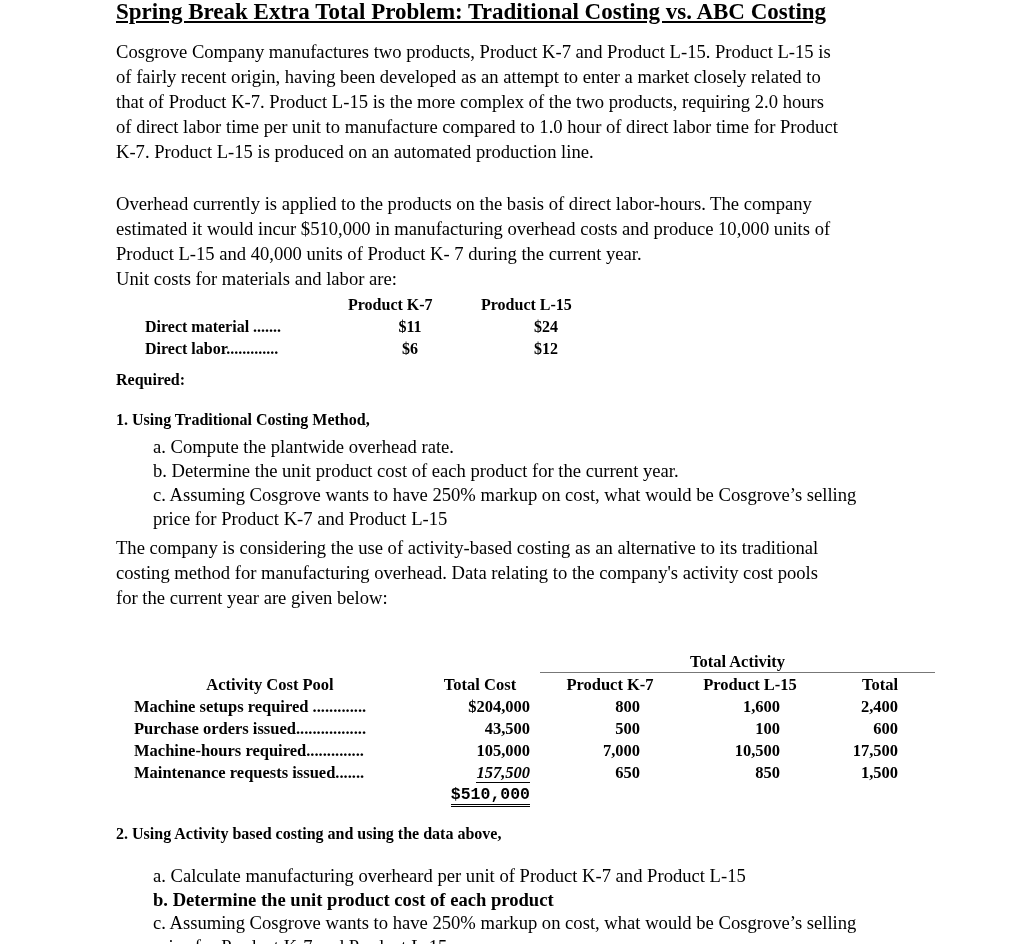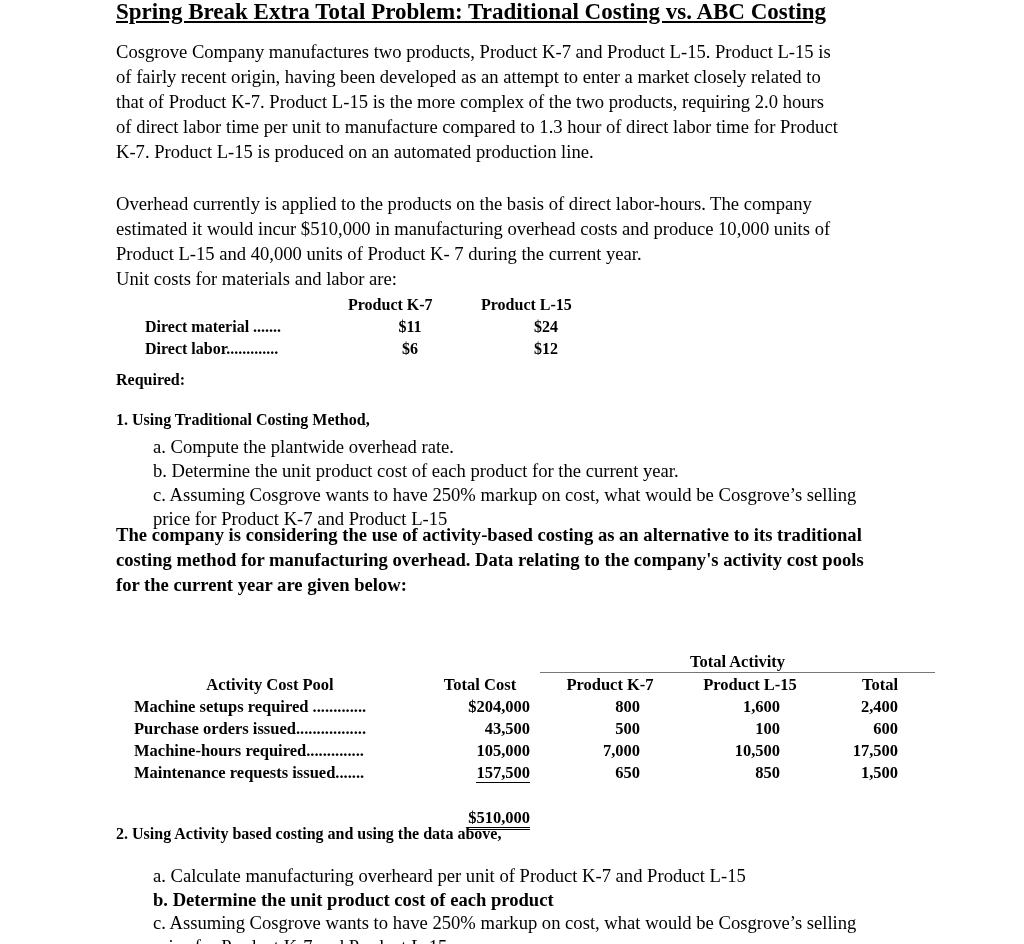--- a/index.html
+++ b/index.html
@@ -82,21 +82,21 @@
   </style>
 </head>
 <body>
 
 <div class="title">Spring Break Extra Total Problem: Traditional Costing vs. ABC Costing</div>
 
 <p class="para" style="top:39px;">
   <span class="line">Cosgrove Company manufactures two products, Product K-7 and Product L-15. Product L-15 is</span>
   <span class="line">of fairly recent origin, having been developed as an attempt to enter a market closely related to</span>
   <span class="line">that of Product K-7. Product L-15 is the more complex of the two products, requiring 2.0 hours</span>
-  <span class="line">of direct labor time per unit to manufacture compared to 1.3 hour of direct labor time for Product</span>
+  <span class="line">of direct labor time per unit to manufacture compared to 1.0 hour of direct labor time for Product</span>
   <span class="line">K-7. Product L-15 is produced on an automated production line.</span>
 </p>
 
 <p class="para" style="top:191px;">
   <span class="line">Overhead currently is applied to the products on the basis of direct labor-hours. The company</span>
   <span class="line">estimated it would incur $510,000 in manufacturing overhead costs and produce 10,000 units of</span>
   <span class="line">Product L-15 and 40,000 units of Product K- 7 during the current year.</span>
   <span class="line">Unit costs for materials and labor are:</span>
 </p>
 
@@ -114,21 +114,21 @@
 </div>
 
 <div class="heading" style="top:371px;">Required:</div>
 
 <div class="heading" style="top:411px;">1. Using Traditional Costing Method,</div>
 <div class="sub" style="top:434px;">a. Compute the plantwide overhead rate.</div>
 <div class="sub" style="top:458px;">b. Determine the unit product cost of each product for the current year.</div>
 <div class="sub" style="top:482px;">c. Assuming Cosgrove wants to have 250% markup on cost, what would be Cosgrove’s selling</div>
 <div class="sub" style="top:506px;">price for Product K-7 and Product L-15</div>
 
-<p class="para" style="top:522px;font-weight:bold;">
+<p class="para" style="top:535px;">
   <span class="line">The company is considering the use of activity-based costing as an alternative to its traditional</span>
   <span class="line">costing method for manufacturing overhead. Data relating to the company's activity cost pools</span>
   <span class="line">for the current year are given below:</span>
 </p>
 
 <div>
   <div class="act abs center" style="left:670px; width:135px; top:652px;">Total Activity</div>
   <div class="hline"></div>
 
   <div class="act abs center" style="left:170px; width:200px; top:675px;">Activity Cost Pool</div>
@@ -149,28 +149,28 @@
   <div class="act abs right" style="left:700px; width:80px; top:719px;">100</div>
   <div class="act abs right" style="left:818px; width:80px; top:719px;">600</div>
 
   <div class="act abs" style="left:134px; top:741px;">Machine-hours required..............</div>
   <div class="act abs right" style="left:430px; width:100px; top:741px;">105,000</div>
   <div class="act abs right" style="left:560px; width:80px; top:741px;">7,000</div>
   <div class="act abs right" style="left:700px; width:80px; top:741px;">10,500</div>
   <div class="act abs right" style="left:818px; width:80px; top:741px;">17,500</div>
 
   <div class="act abs" style="left:134px; top:763px;">Maintenance requests issued.......</div>
-  <div class="act abs right" style="left:464px; width:66px; top:763px;">
+  <div class="act abs right" style="left:464px; width:66px; top:763px;font-style:italic;">
     <span class="ul-single">157,500</span>
   </div>
   <div class="act abs right" style="left:560px; width:80px; top:763px;">650</div>
   <div class="act abs right" style="left:700px; width:80px; top:763px;">850</div>
   <div class="act abs right" style="left:818px; width:80px; top:763px;">1,500</div>
 
-  <div class="act abs right" style="left:430px; width:100px; top:808px;">
+  <div class="act abs right" style="left:430px; width:100px; top:785px;font-family:Liberation Mono, monospace;">
     <span class="ul-double">$510,000</span>
   </div>
 </div>
 
 <div class="heading" style="top:825px;">2. Using Activity based costing and using the data above,</div>
 <div class="sub" style="top:863px;">a. Calculate manufacturing overheard per unit of Product K-7 and Product L-15</div>
 <div class="sub" style="top:887px;font-weight:bold;">b. Determine the unit product cost of each product</div>
 <div class="sub" style="top:910px;">c. Assuming Cosgrove wants to have 250% markup on cost, what would be Cosgrove’s selling</div>
 <div class="sub" style="top:934px;">price for Product K-7 and Product L-15</div>
 

